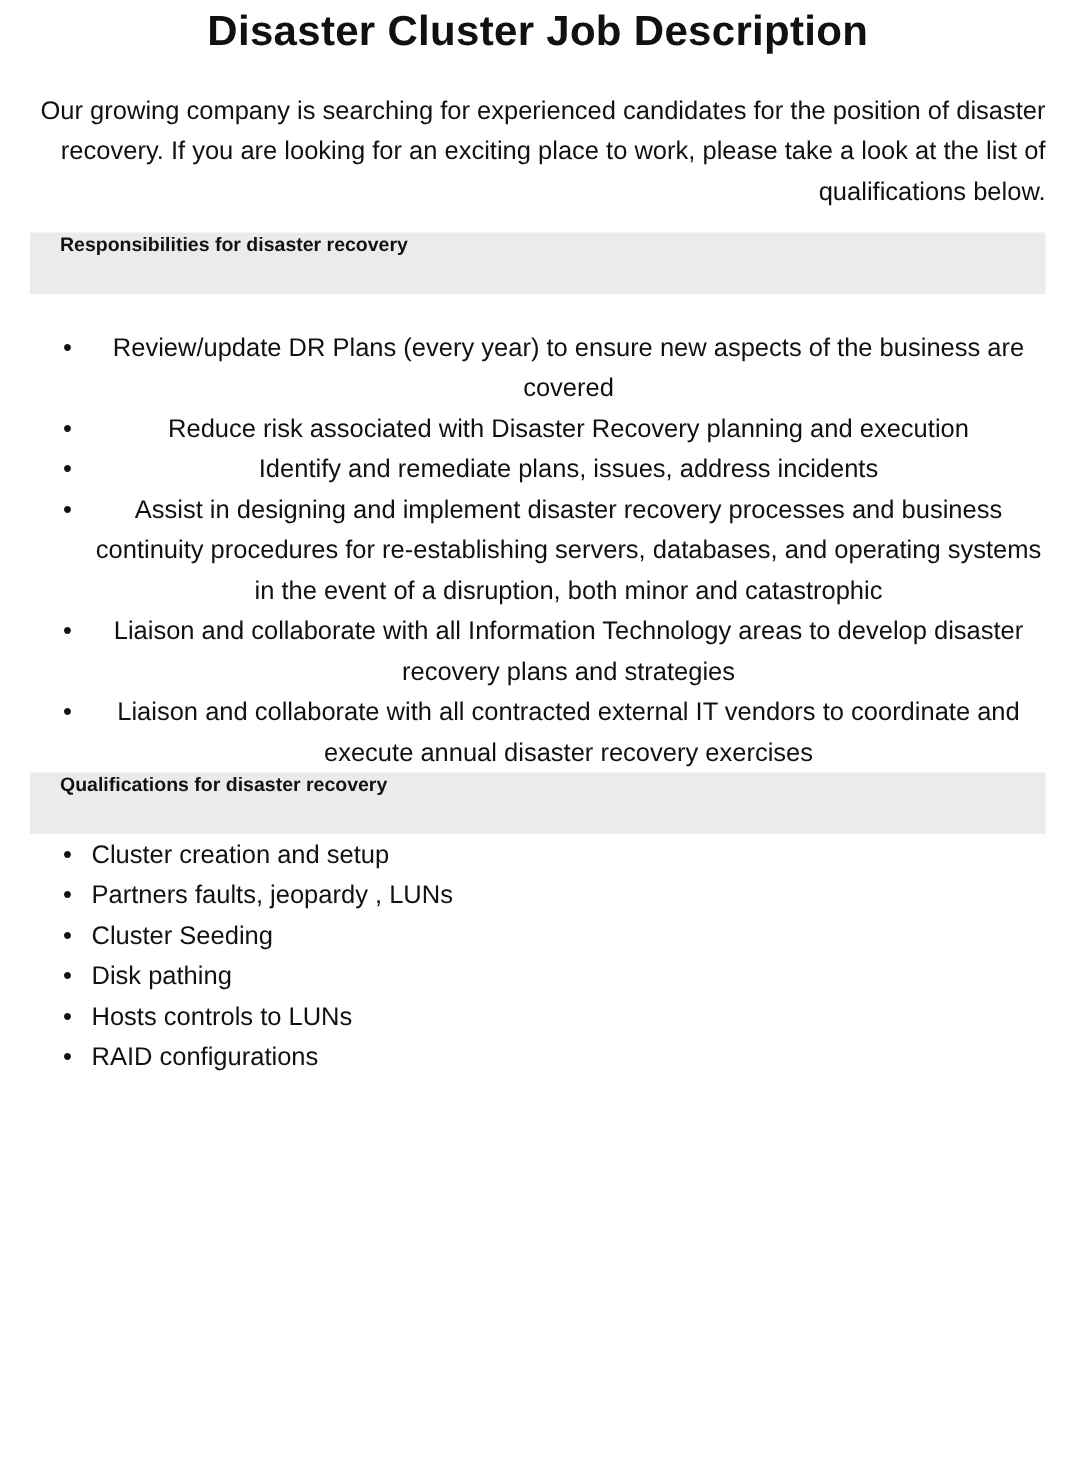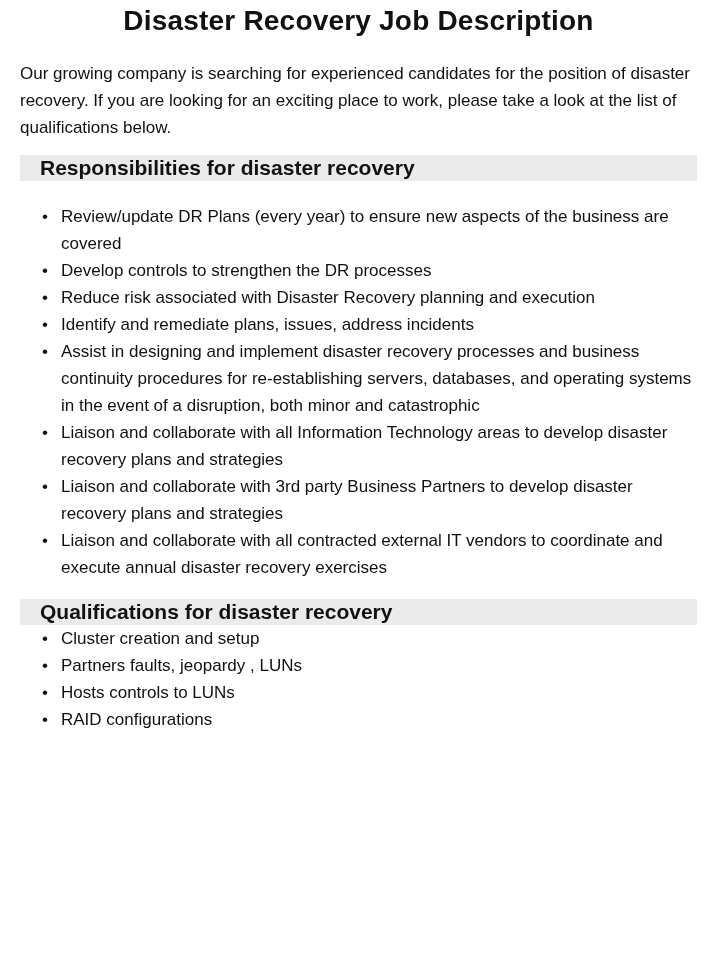--- a/index.html
+++ b/index.html
@@ -24,82 +24,82 @@
     line-height: 38px;
     font-weight: bold;
     text-align: center;
     margin: 2px 0 0 0;
     letter-spacing: 0.2px;
   }
   .intro {
     font-size: 17px;
     line-height: 27px;
     margin: 20px 0 0 0;
+    text-align: right;
   }
   .section-header {
     background: #ebebeb;
-    height: 26px;
+    height: 41px;
     display: flex;
-    align-items: center;
     padding-left: 20px;
     box-sizing: border-box;
-    font-size: 21px;
+    font-size: 13px;
     font-weight: bold;
   }
   .section-header.first { margin-top: 14px; }
-  .section-header.second { margin-top: 18px; }
+  .section-header.second { }
   ul.bullet-list {
     list-style: none;
     margin: 0;
     padding: 0 0 0 22px;
     font-size: 17px;
     line-height: 27px;
   }
-  ul.bullet-list.first { margin-top: 22px; }
+  ul.bullet-list.first { margin-top: 22px; text-align: center; }
   ul.bullet-list.second { }
   ul.bullet-list li {
     position: relative;
     padding-left: 19px;
   }
   ul.bullet-list li::before {
     content: "\2022";
     position: absolute;
     left: 0;
     top: 0;
     font-size: 17px;
   }
 </style>
 </head>
 <body>
 
 <div class="page">
 
-  <h1 class="doc-title">Disaster Recovery Job Description</h1>
+  <h1 class="doc-title">Disaster Cluster Job Description</h1>
 
   <p class="intro">Our growing company is searching for experienced candidates for the position of disaster recovery. If you are looking for an exciting place to work, please take a look at the list of qualifications below.</p>
 
   <div class="section-header first">
     <span>Responsibilities for disaster recovery</span>
   </div>
 
   <ul class="bullet-list first">
     <li>Review/update DR Plans (every year) to ensure new aspects of the business are covered</li>
-    <li>Develop controls to strengthen the DR processes</li>
     <li>Reduce risk associated with Disaster Recovery planning and execution</li>
     <li>Identify and remediate plans, issues, address incidents</li>
     <li>Assist in designing and implement disaster recovery processes and business continuity procedures for re-establishing servers, databases, and operating systems in the event of a disruption, both minor and catastrophic</li>
     <li>Liaison and collaborate with all Information Technology areas to develop disaster recovery plans and strategies</li>
-    <li>Liaison and collaborate with 3rd party Business Partners to develop disaster recovery plans and strategies</li>
     <li>Liaison and collaborate with all contracted external IT vendors to coordinate and execute annual disaster recovery exercises</li>
   </ul>
 
   <div class="section-header second">
     <span>Qualifications for disaster recovery</span>
   </div>
 
   <ul class="bullet-list second">
     <li>Cluster creation and setup</li>
     <li>Partners faults, jeopardy , LUNs</li>
+    <li>Cluster Seeding</li>
+    <li>Disk pathing</li>
     <li>Hosts controls to LUNs</li>
     <li>RAID configurations</li>
   </ul>
 
 </div>
 
 </body></html>

